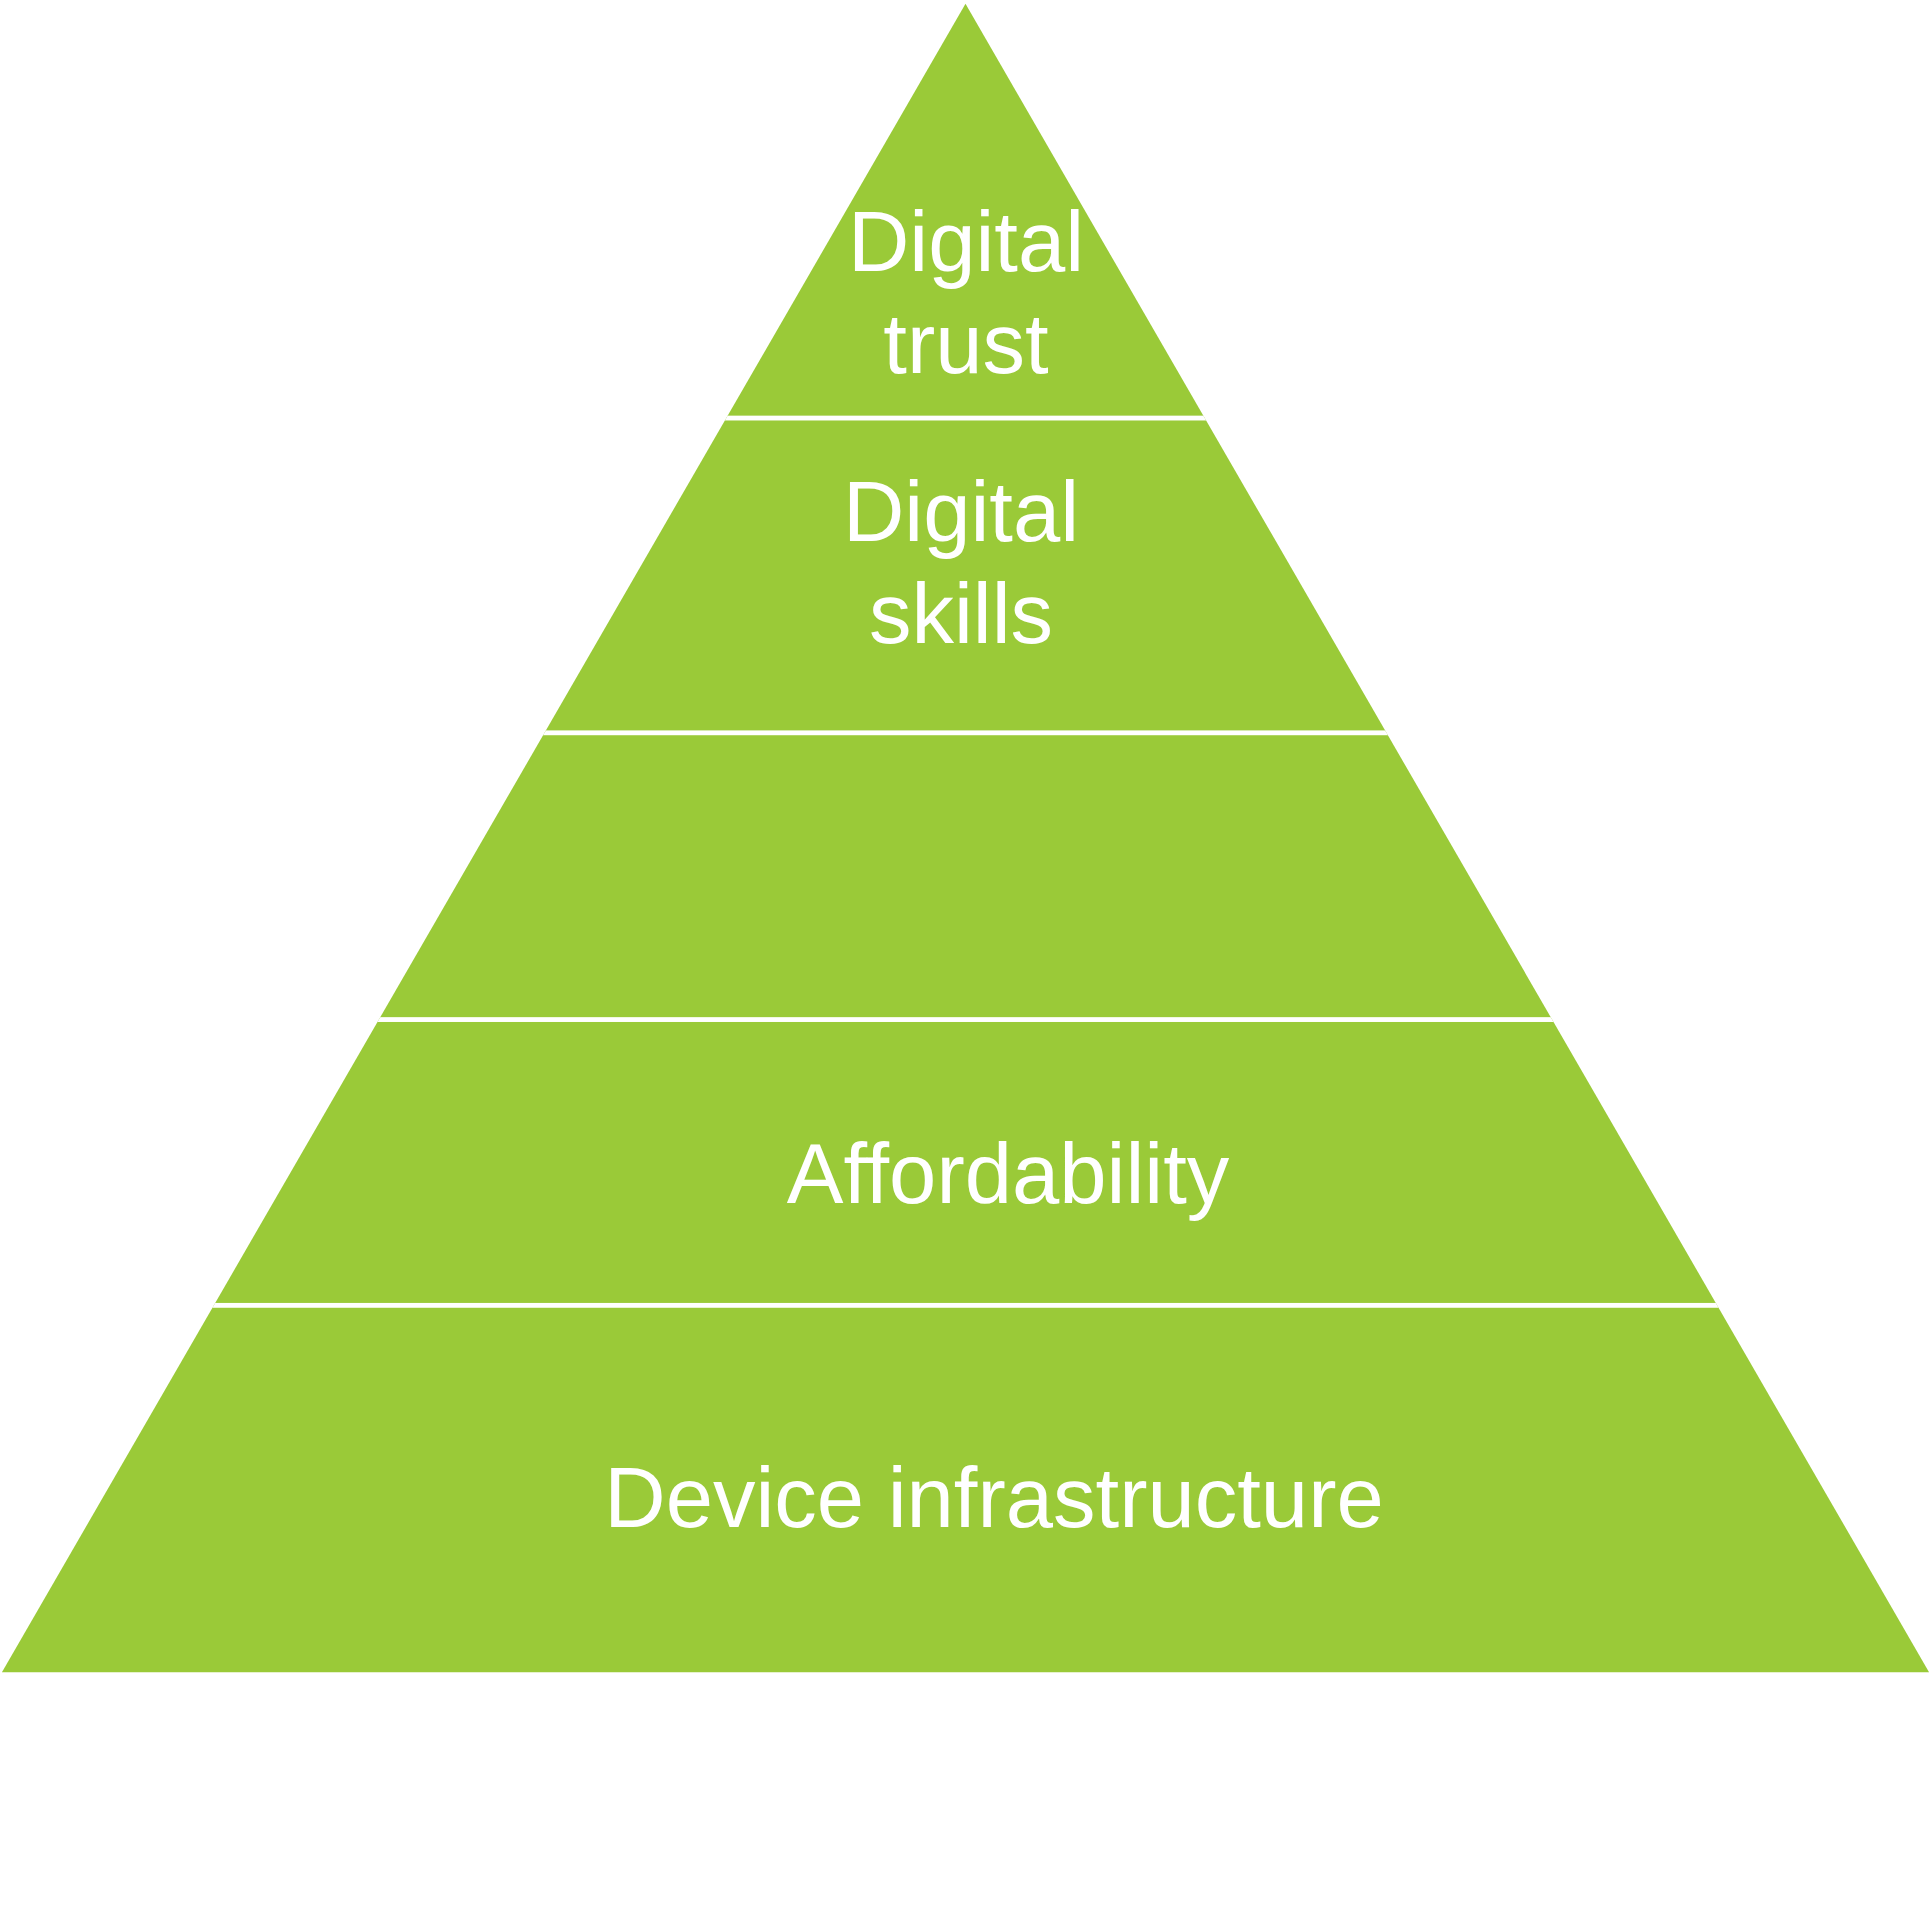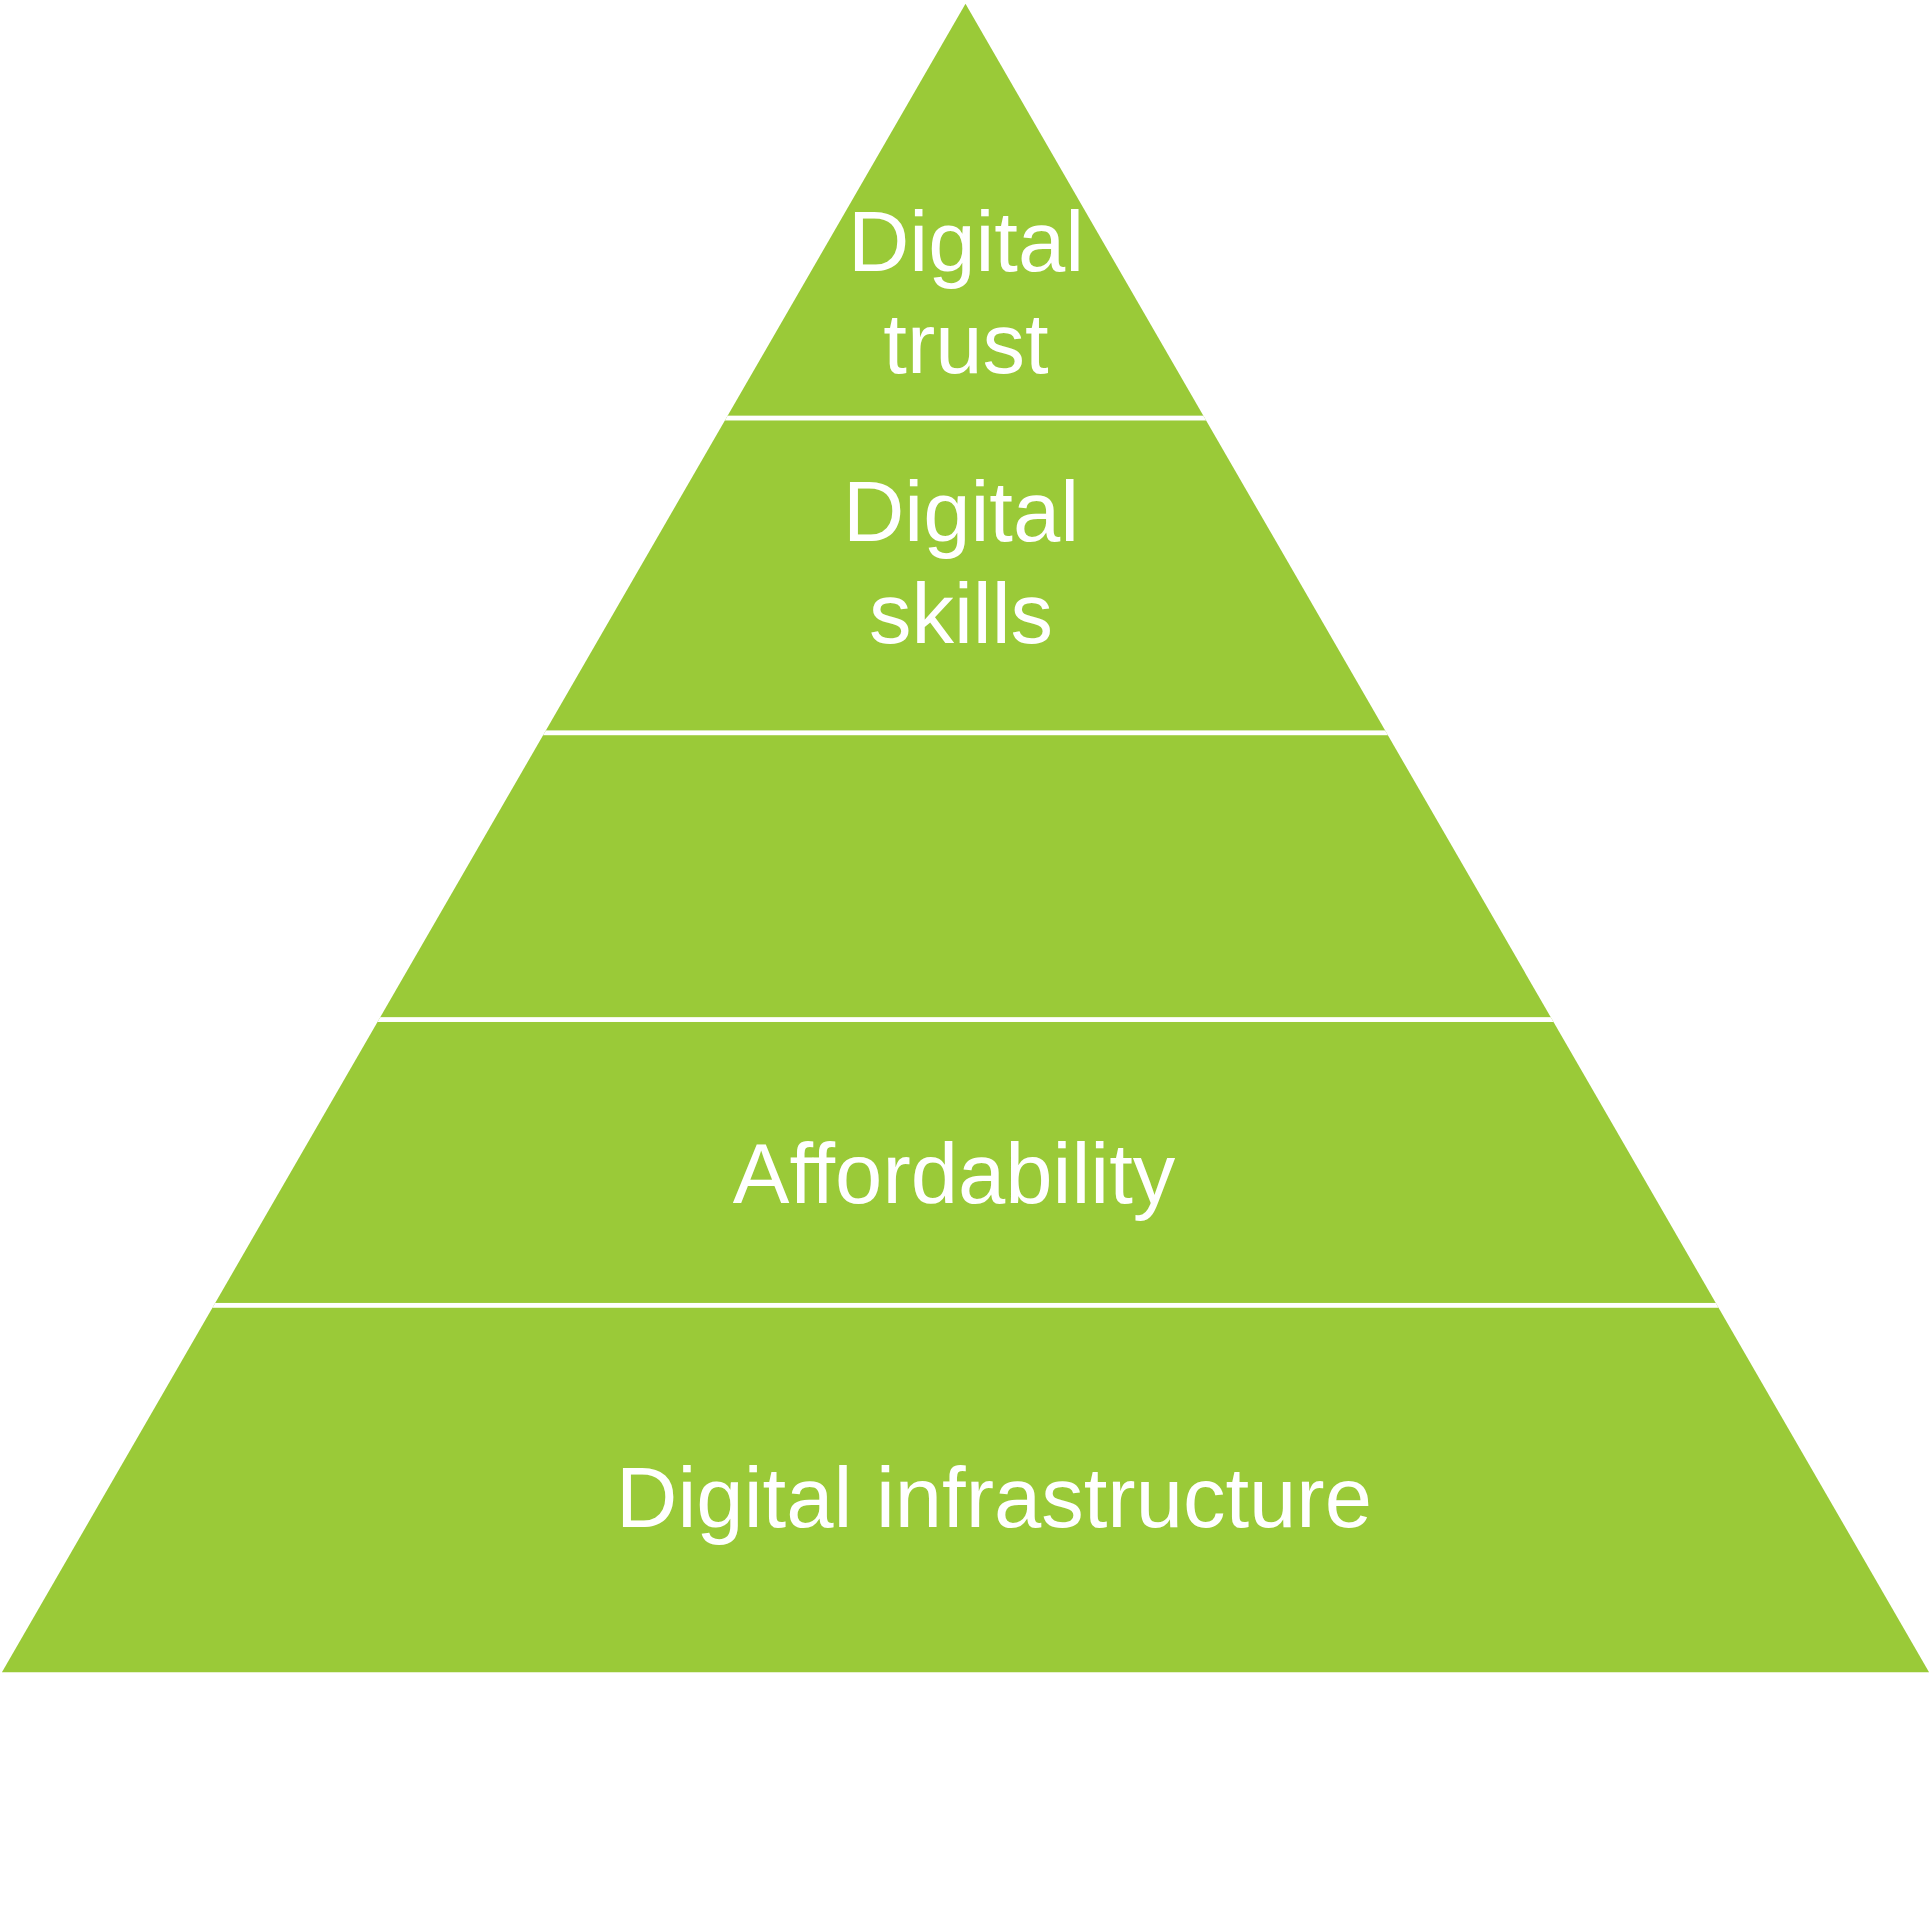--- a/index.html
+++ b/index.html
@@ -63,18 +63,18 @@
     </g>
   </svg>
 
   <div class="level-label" style="left:966px; top:293px;">Digital
 trust</div>
 
   <div class="level-label" style="left:961px; top:563px;">Digital
 skills</div>
 
 
-  <div class="level-label" style="left:954px; top:1174px;">Affordability</div>
+  <div class="level-label" style="left:1008px; top:1174px;">Affordability</div>
 
-  <div class="level-label" style="left:994px; top:1498px;">Digital infrastructure</div>
+  <div class="level-label" style="left:994px; top:1498px;">Device infrastructure</div>
 
 </div>
 
 
 </body></html>

